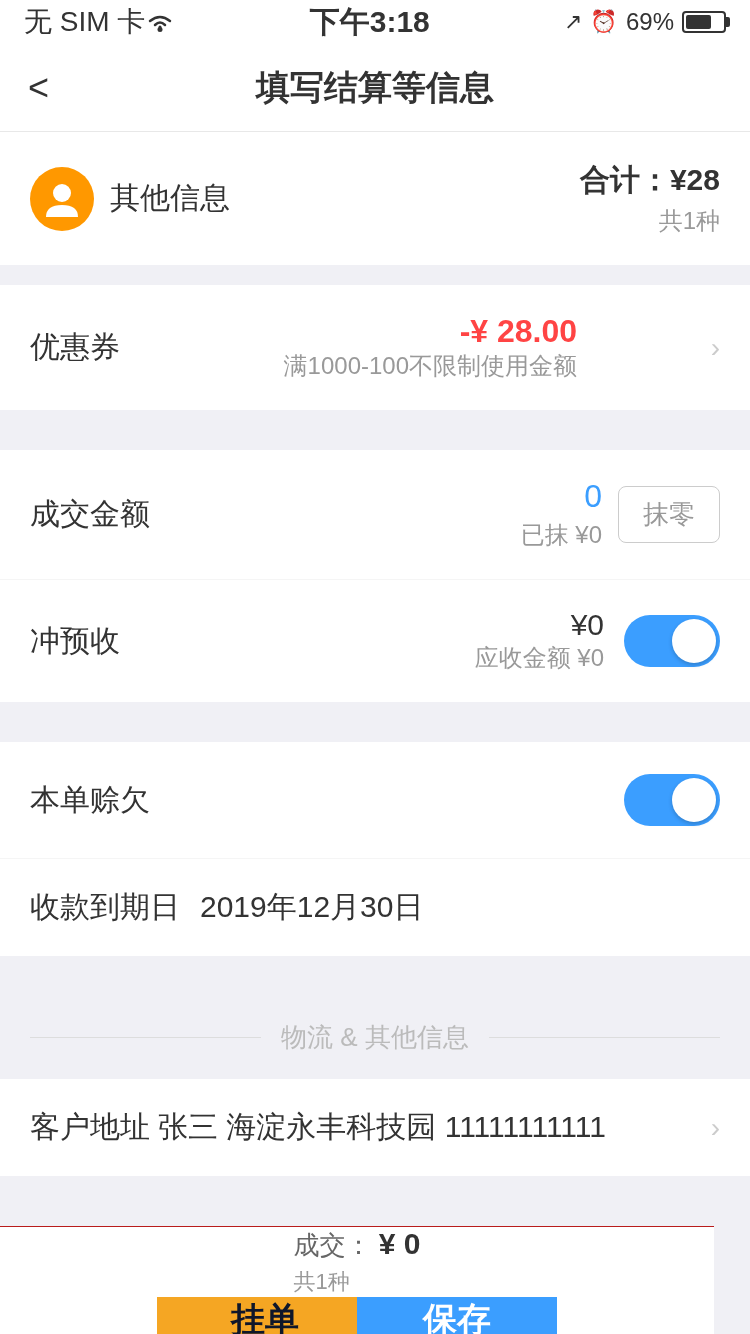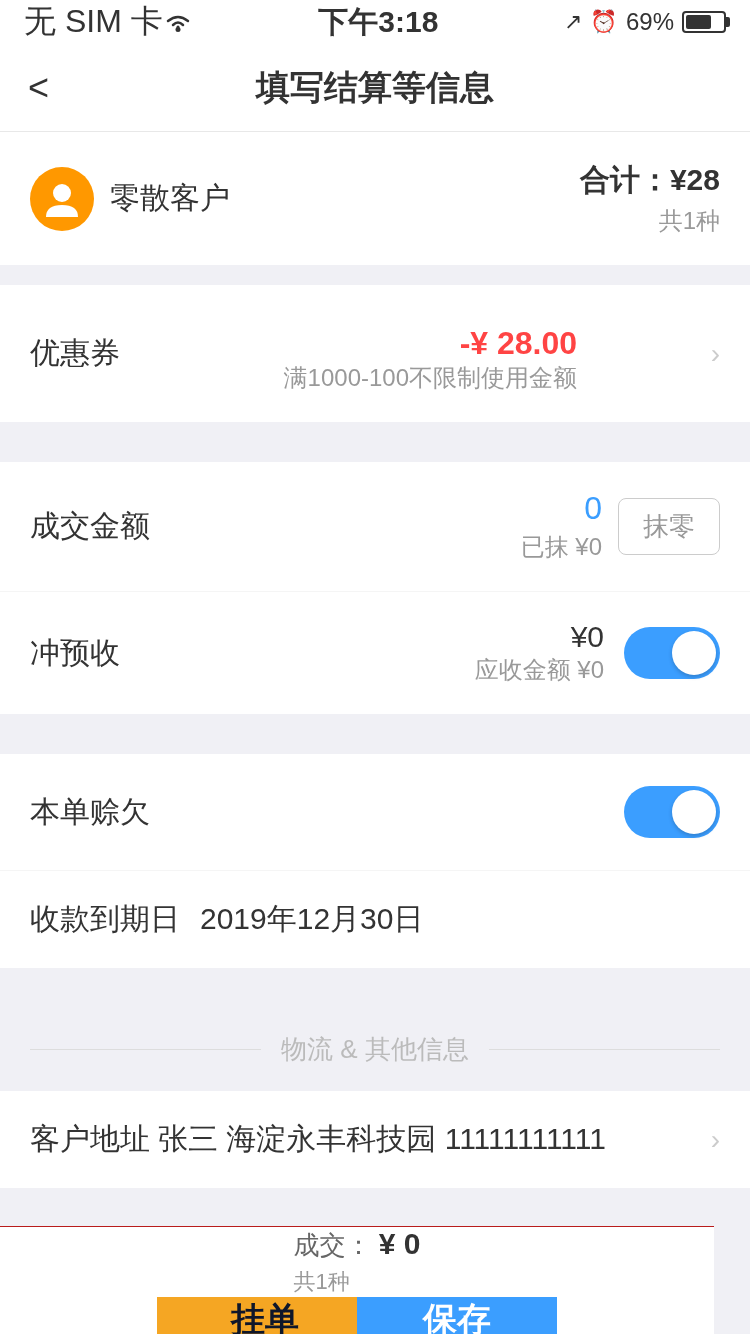--- a/index.html
+++ b/index.html
@@ -22,21 +22,21 @@
       display: flex;
       align-items: center;
       justify-content: space-between;
       padding: 0 24px;
       font-size: 26px;
       font-weight: 500;
     }
     .status-left {
       display: flex;
       align-items: center;
-      font-size: 32px;
+      font-size: 28px;
       color: #333;
     }
     .status-center {
       font-size: 30px;
       font-weight: 600;
     }
     .status-right {
       display: flex;
       align-items: center;
       gap: 8px;
@@ -195,21 +195,20 @@
       color: #ccc;
       font-size: 28px;
     }
 
     
     .coupon-right {
       text-align: right;
       display: flex;
       flex-direction: column;
       align-items: flex-end;
-      margin-top: 12px;
     }
 
     
     .round-zero-btn {
       border: 1px solid #ccc;
       border-radius: 8px;
       padding: 10px 24px;
       font-size: 26px;
       color: #999;
       background: #fff;
@@ -424,21 +423,21 @@
 
   <div class="card">
     <div class="customer-row">
       <div class="customer-left">
         <div class="avatar">
           <svg width="40" height="40" viewBox="0 0 40 40">
             <circle cx="20" cy="14" r="9" fill="#fff"></circle>
             <path d="M4 38 Q4 26 20 26 Q36 26 36 38" fill="#fff"></path>
           </svg>
         </div>
-        <span class="customer-name">零散客户</span>
+        <span class="customer-name">其他信息</span>
       </div>
       <div class="customer-right">
         <div class="total-amount">合计：¥28</div>
         <div class="total-count">共1种</div>
       </div>
     </div>
   </div>
 
   <div class="form-section">
     <div class="form-row">

